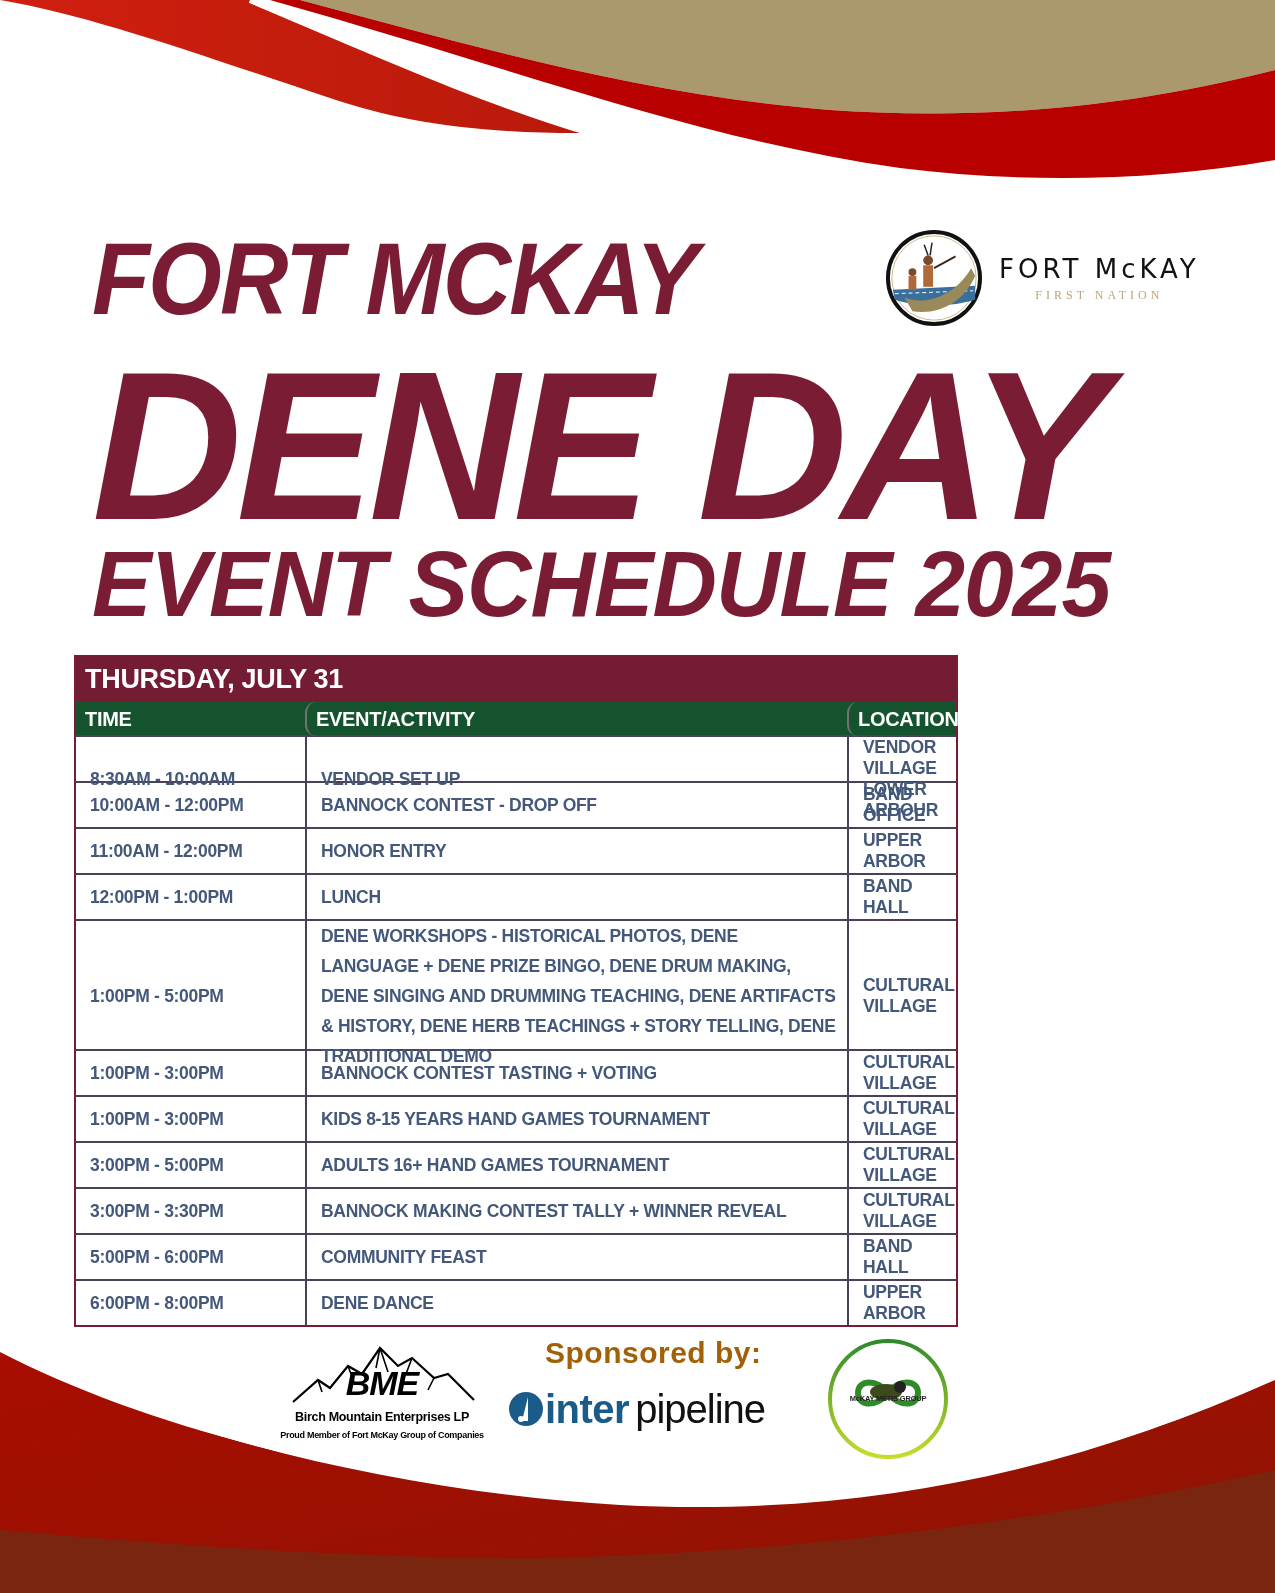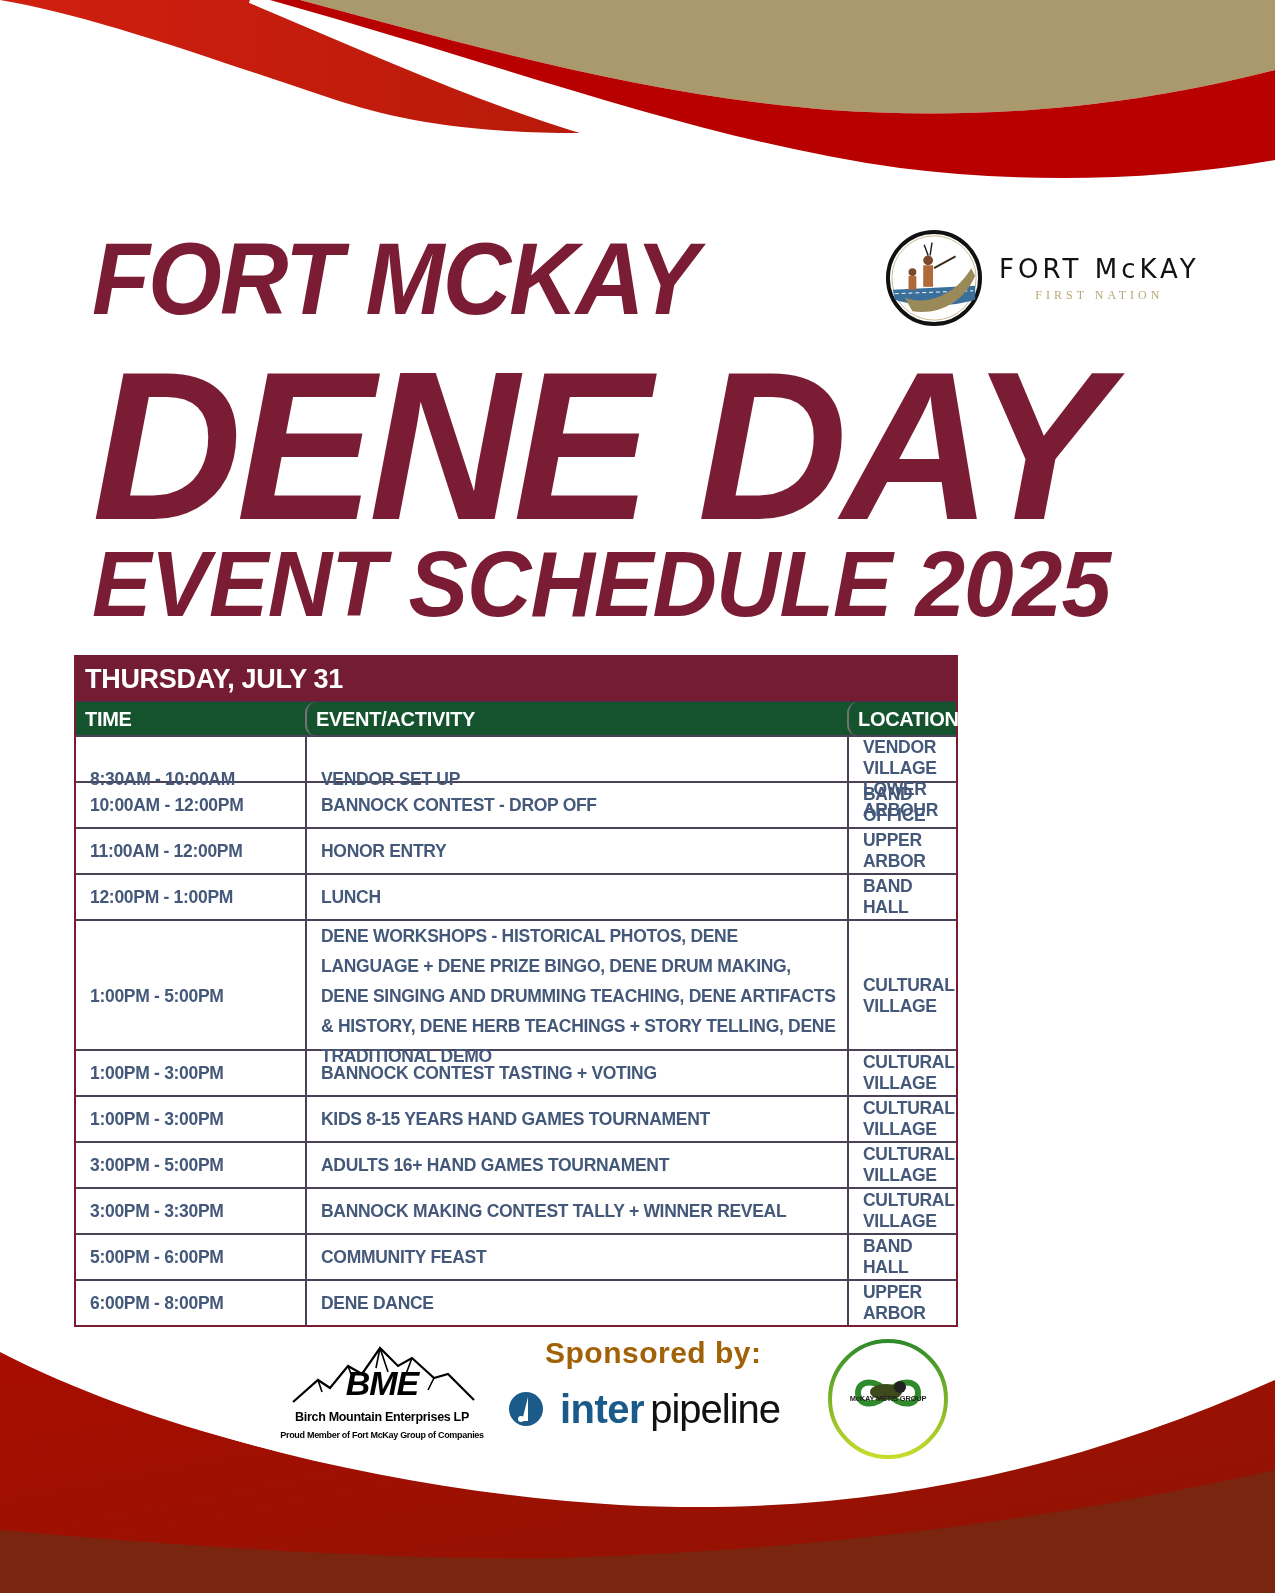--- a/index.html
+++ b/index.html
@@ -34,21 +34,21 @@
   .sponsor-title { position: absolute; left: 545px; top: 1336px; z-index: 2; font-size: 30px; font-weight: 700; color: #a16207; letter-spacing: 0.5px; }
 
   .bme-logo { position: absolute; left: 278px; top: 1344px; width: 208px; height: 100px; z-index: 2; text-align: center; }
   .bme-mark { position: absolute; left: 10px; top: 0; width: 190px; height: 62px; }
   .bme-text { position: absolute; left: 0; right: 0; top: 20px; font-size: 34px; font-weight: 700; font-style: italic; color: #000; letter-spacing: -1px; }
   .bme-name { position: absolute; left: 0; right: 0; top: 66px; font-size: 12.5px; font-weight: 700; color: #000; letter-spacing: -0.3px; }
   .bme-tag { position: absolute; left: 0; right: 0; top: 86px; font-size: 9px; font-weight: 700; color: #000; letter-spacing: -0.3px; }
 
   .ipl-logo { position: absolute; left: 508px; top: 1383px; z-index: 2; display: flex; align-items: center; height: 52px; }
   .ipl-mark { width: 36px; height: 36px; }
-  .ipl-inter { margin-left: 16px; font-size: 40px; font-weight: 700; color: #1a5b8a; letter-spacing: -0.5px; }
+  .ipl-inter { margin-left: 1px; font-size: 40px; font-weight: 700; color: #1a5b8a; letter-spacing: -0.5px; }
   .ipl-pipe { margin-left: 6px; font-size: 40px; font-weight: 400; color: #111; letter-spacing: -1px; }
 
   .mmg-logo { position: absolute; left: 826px; top: 1337px; width: 124px; height: 124px; z-index: 2; }
   .mmg-label { position: absolute; left: 0; right: 0; top: 57px; text-align: center; font-size: 7.5px; font-weight: 700; color: #222; letter-spacing: -0.2px; }
 </style>
 </head>
 <body>
 
 <svg class="bg-svg" viewBox="0 0 1275 1593" xmlns="http://www.w3.org/2000/svg">
   <defs>

